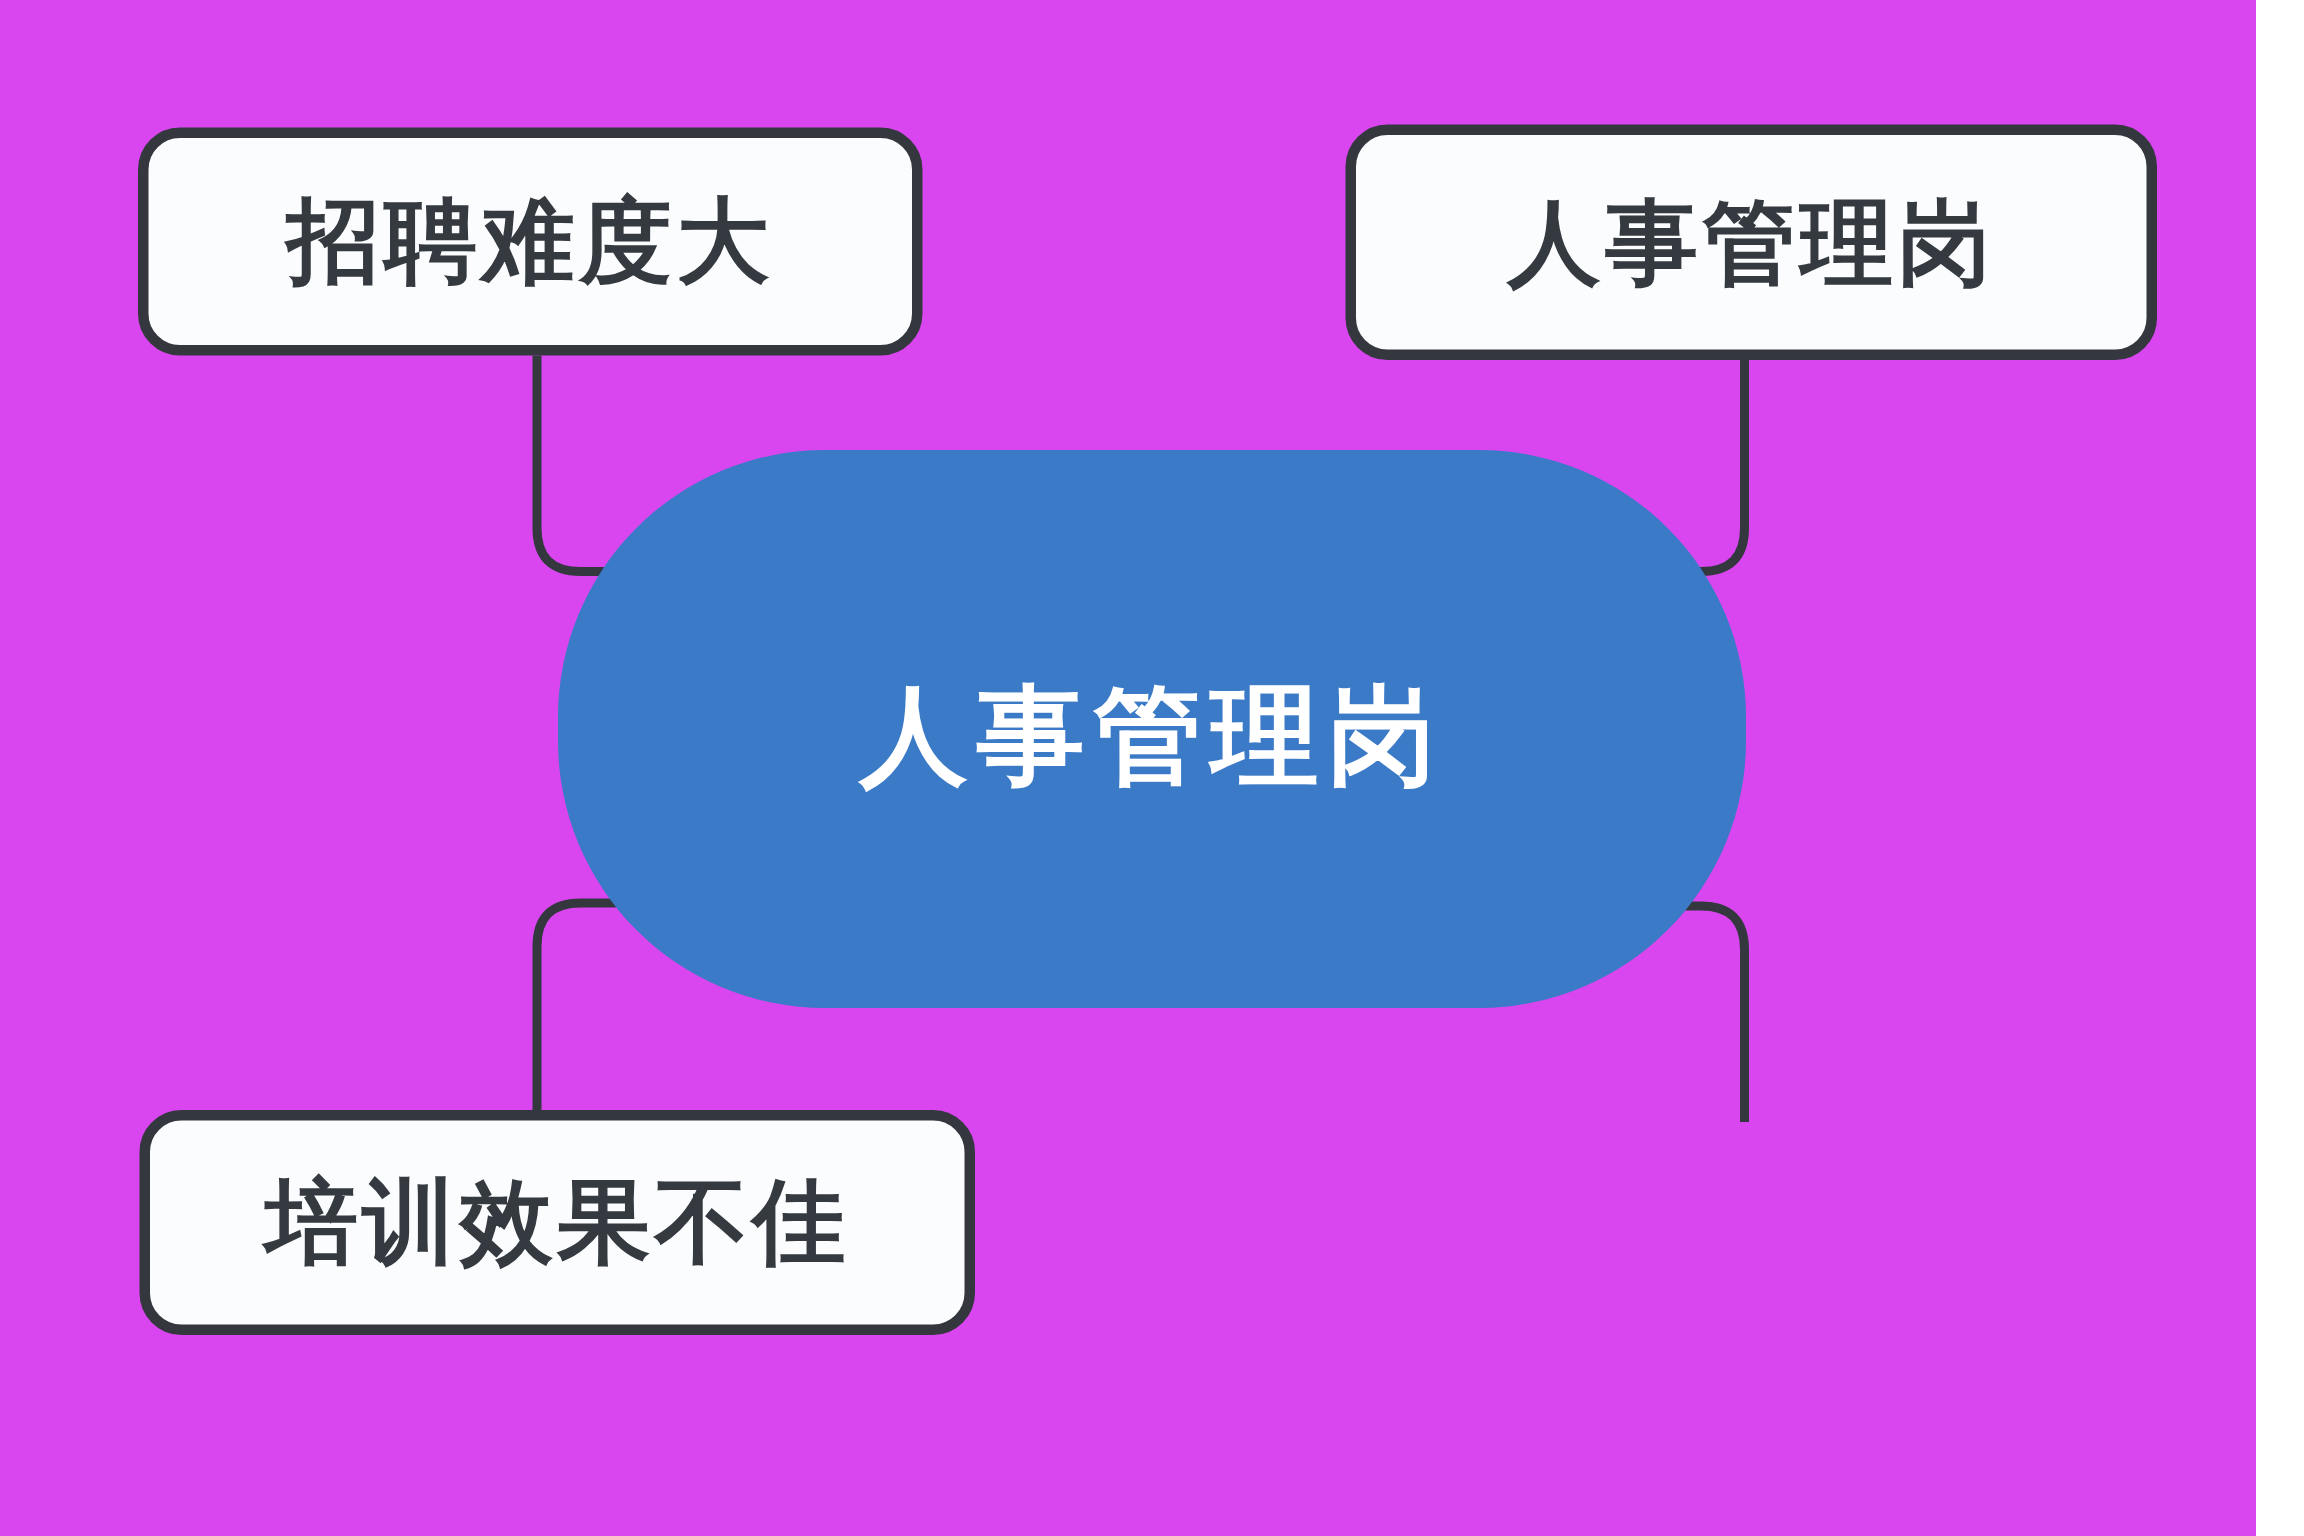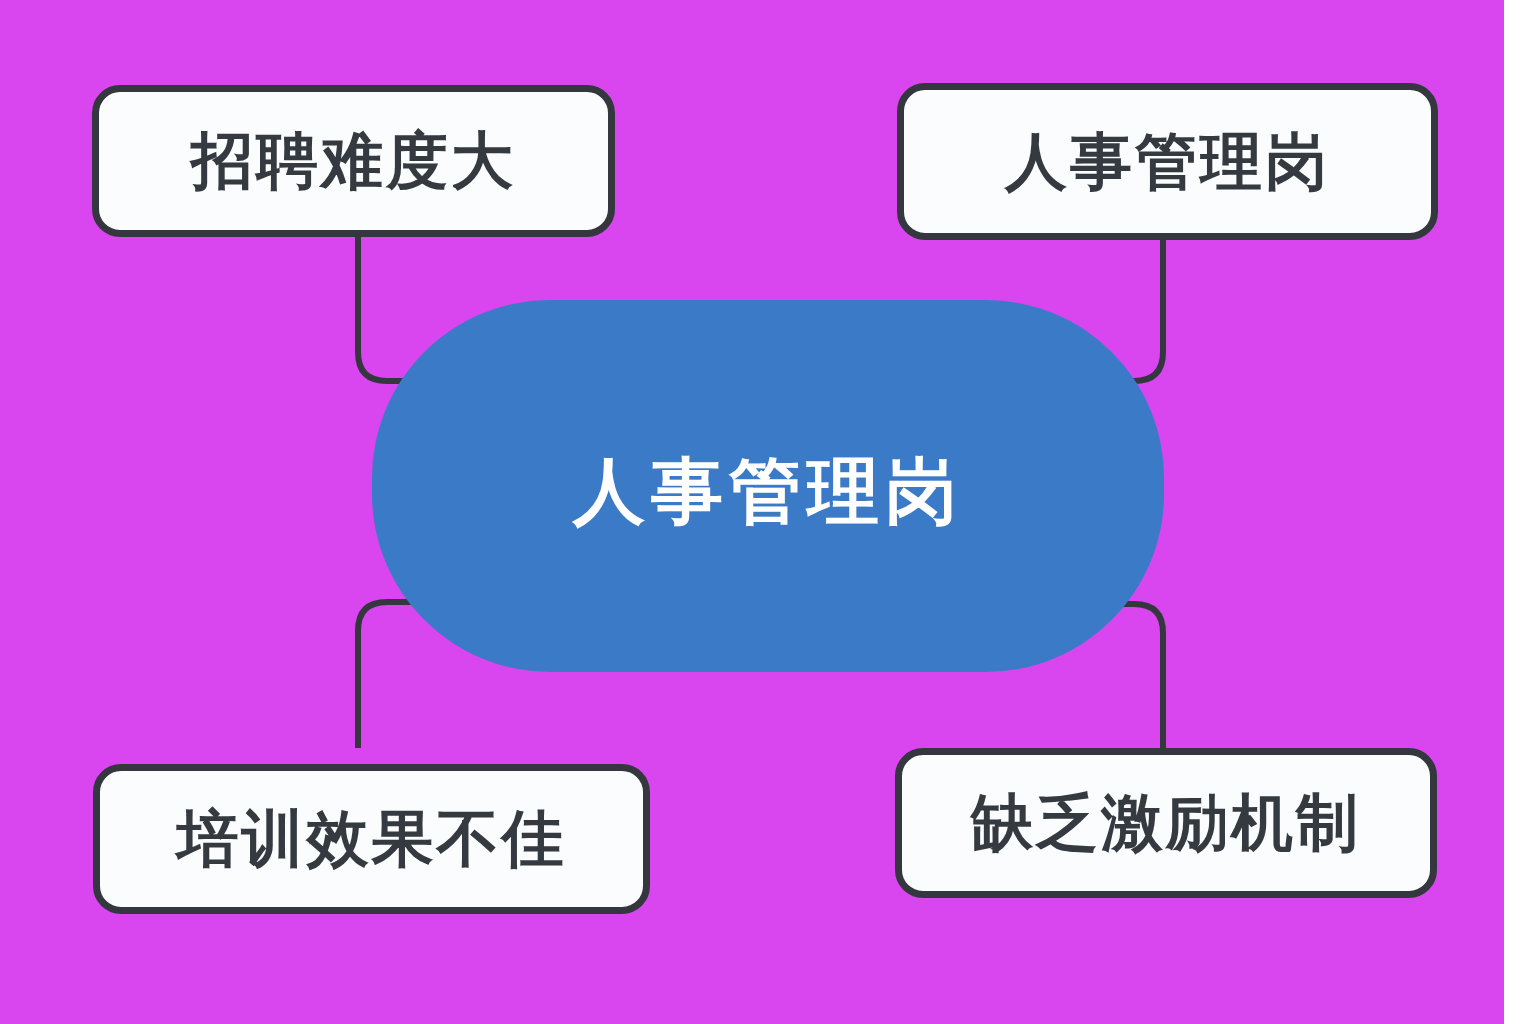--- a/index.html
+++ b/index.html
@@ -36,21 +36,21 @@
   }
   .node .label {
     color: #343a40;
     font-size: 62px;
     font-weight: 900;
     letter-spacing: 3px;
     white-space: nowrap;
   }
   .node-top-left     { left: 92px;  top: 85px;  width: 523px; height: 152px; }
   .node-top-right    { left: 897px; top: 83px;  width: 541px; height: 157px; }
-  .node-bottom-left  { left: 93px;  top: 764px; width: 557px; height: 150px; text-align: center; }
+  .node-bottom-left  { left: 93px;  top: 740px; width: 557px; height: 150px; text-align: center; }
   .node-bottom-right { left: 895px; top: 748px; width: 542px; height: 150px; }
   .center-pill {
     position: absolute;
     z-index: 3;
     left: 372px;
     top: 300px;
     width: 792px;
     height: 372px;
     background: #3b7ac7;
     border-radius: 178px;
@@ -88,21 +88,18 @@
   </div>
 
   <div class="node node-top-right">
     <span class="label">人事管理岗</span>
   </div>
 
   <div class="node node-bottom-left">
     <span class="label">培训效果不佳</span>
   </div>
 
-  <div class="node node-bottom-right">
-    <span class="label">缺乏激励机制</span>
-  </div>
 
   <div class="center-pill">
     <span class="line">人事管理岗</span>
   </div>
 
 </div>
 
 </body></html>

